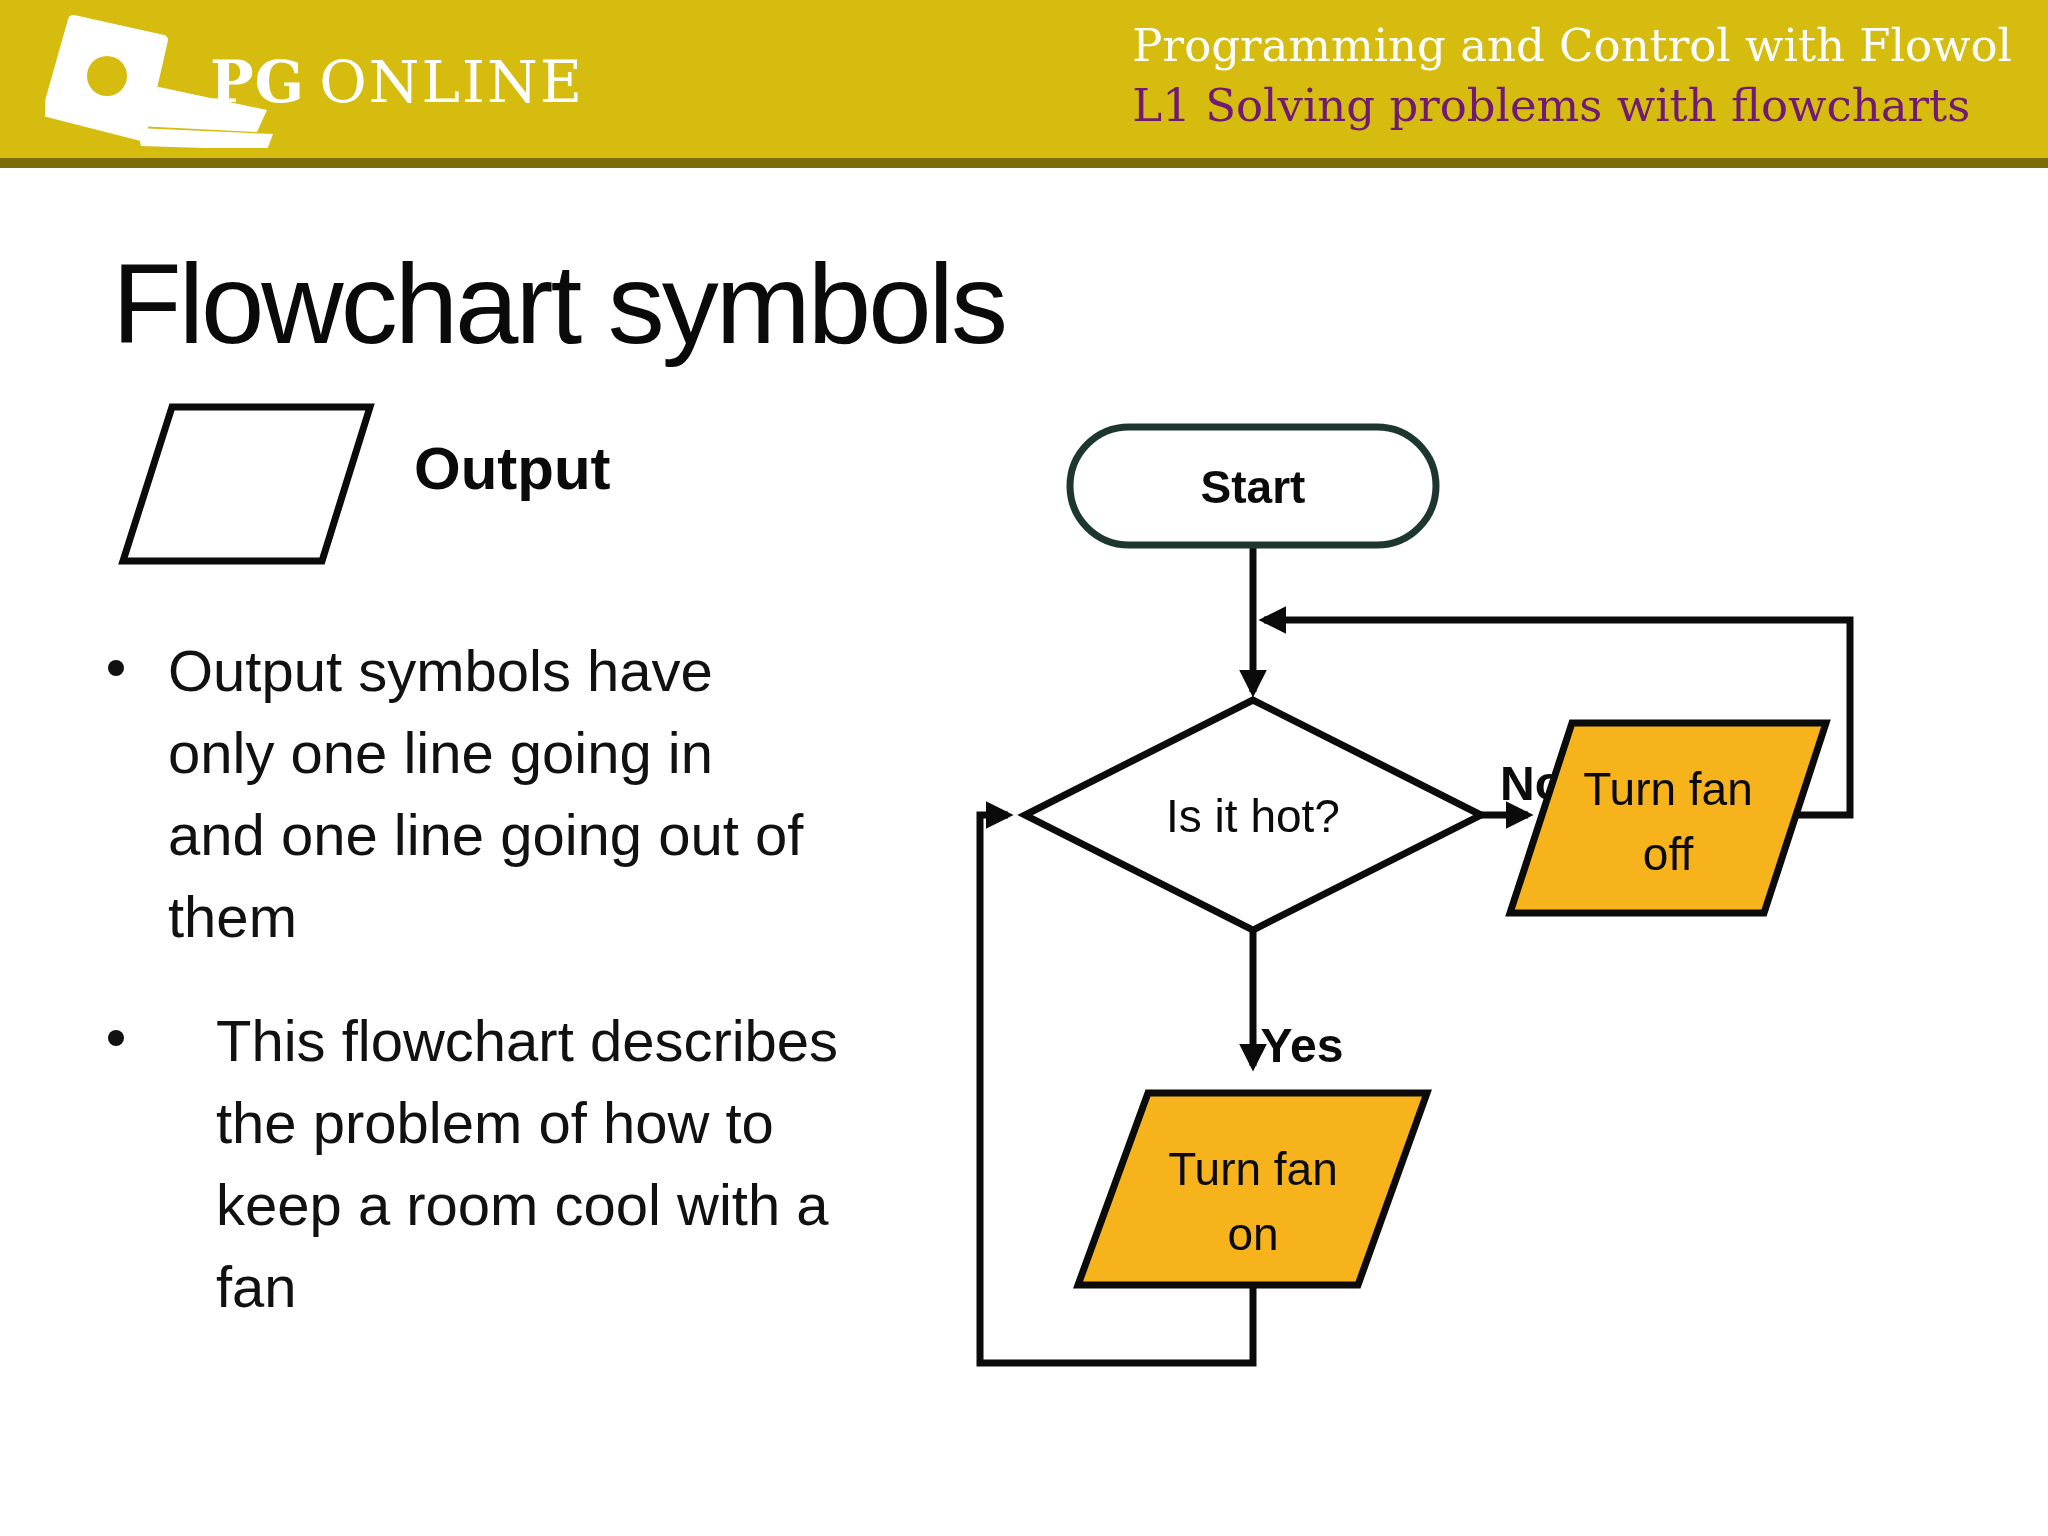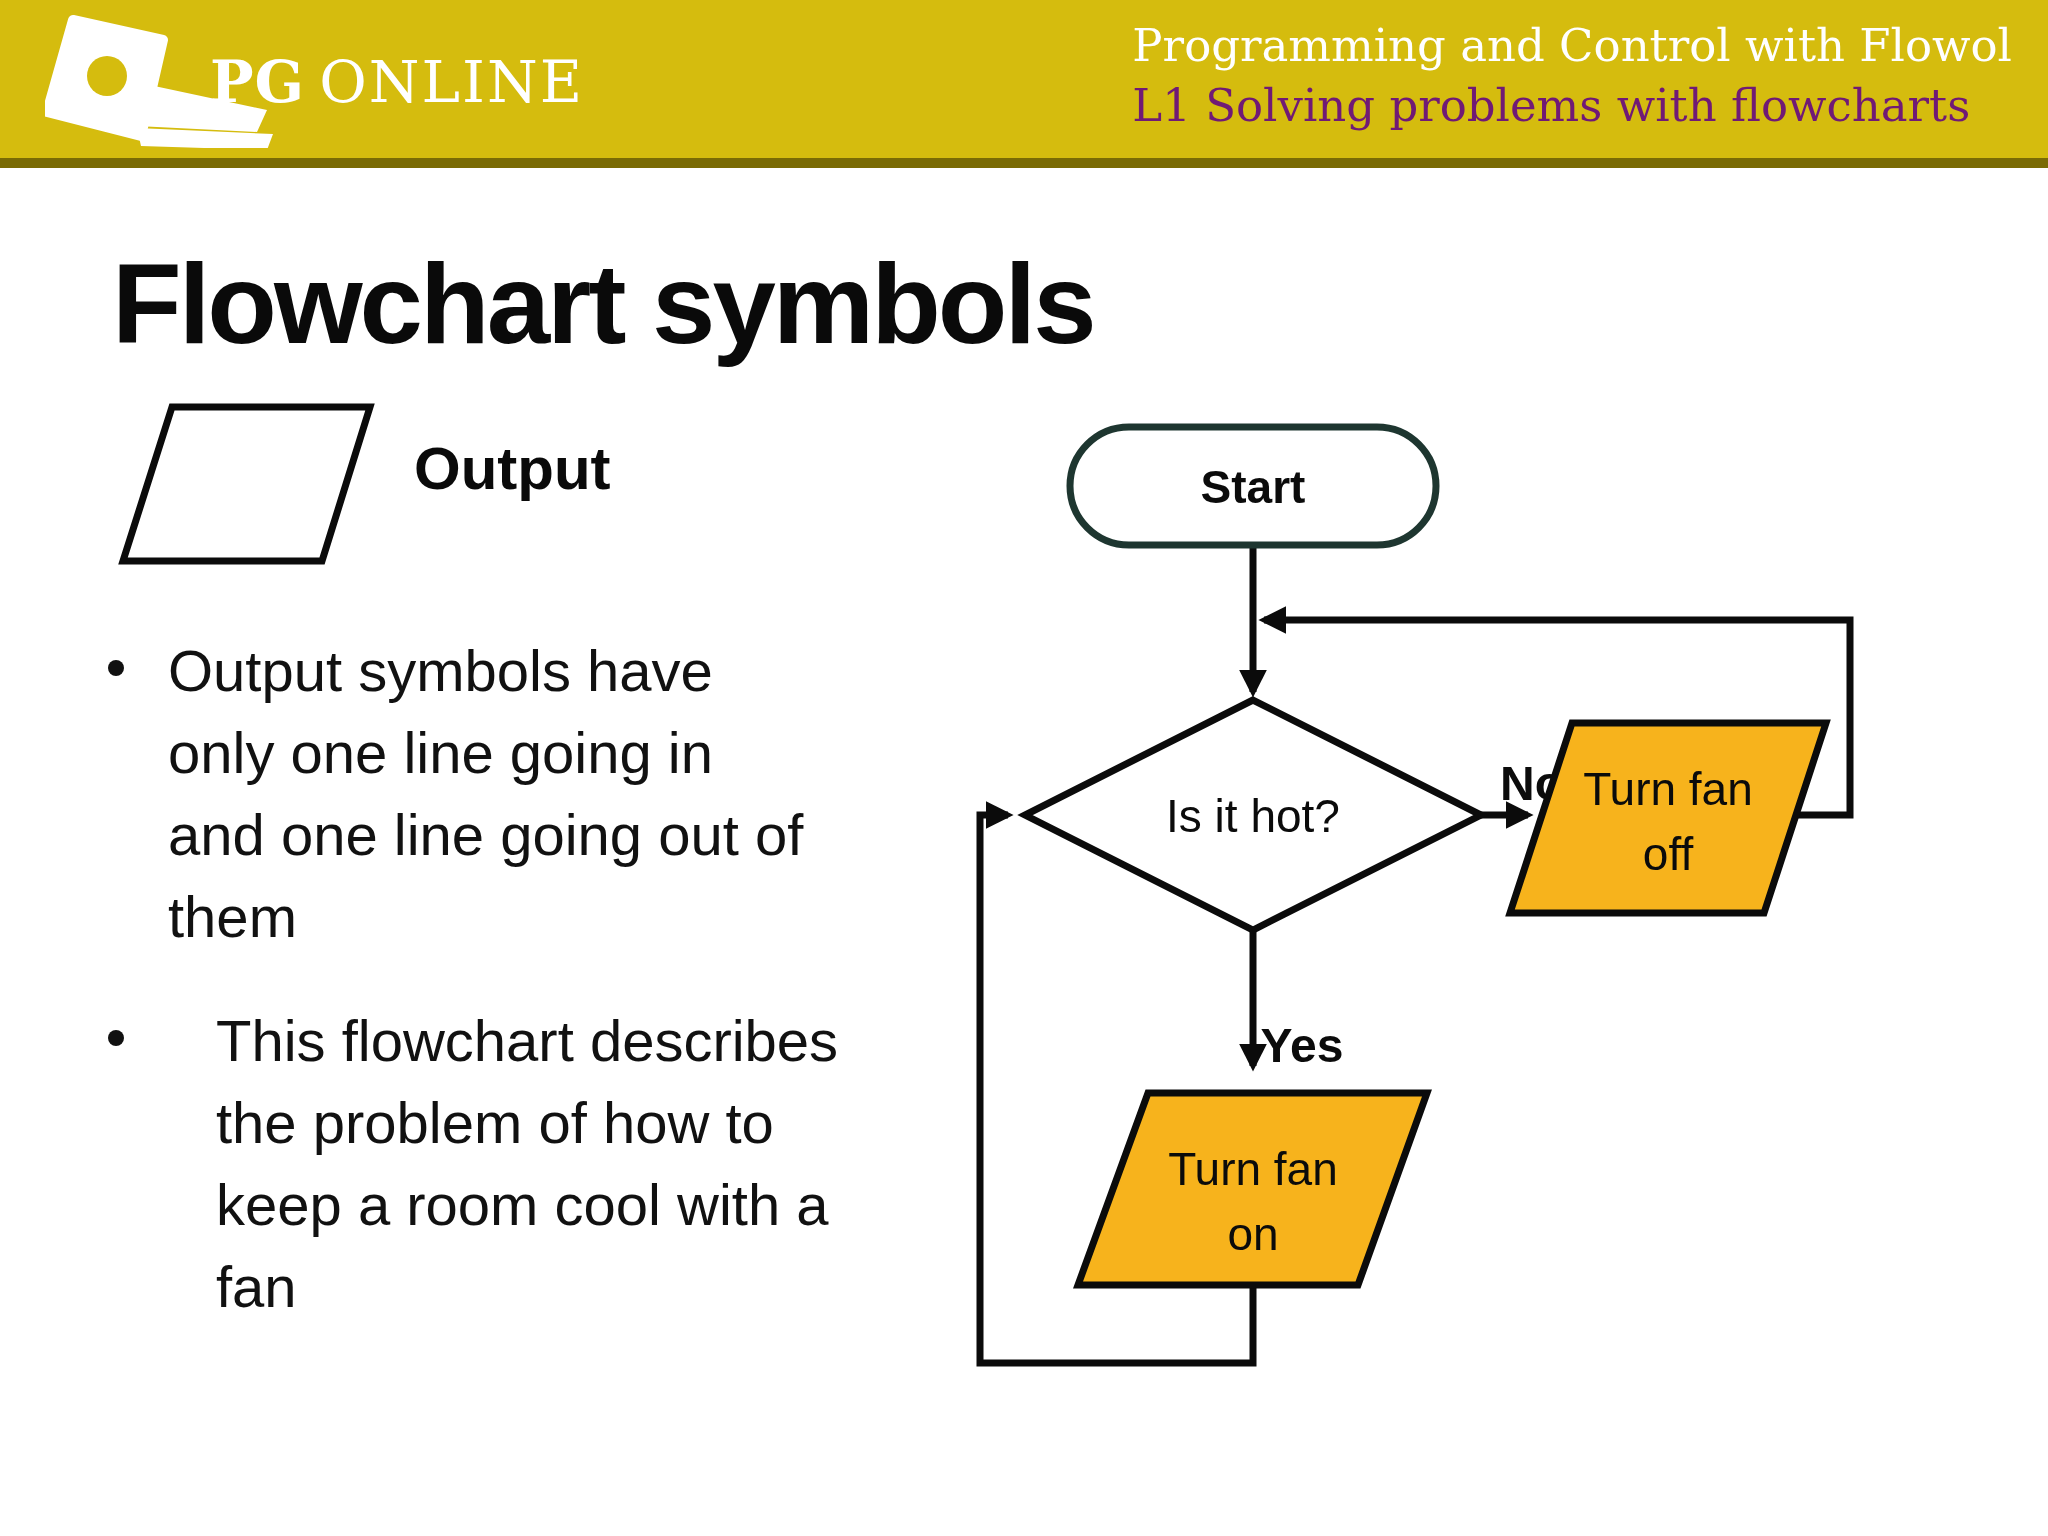--- a/index.html
+++ b/index.html
@@ -13,21 +13,21 @@
   .brand{position:absolute;left:210px;top:48px;white-space:nowrap;
          font-family:"DejaVu Serif","Liberation Serif",serif;font-size:58px;color:#ffffff;}
   .brand .b{font-weight:bold;letter-spacing:1px;}
   .brand .l{font-weight:normal;letter-spacing:2px;margin-left:14px;}
   .header-right{position:absolute;right:36px;top:16px;text-align:left;
                 font-family:"DejaVu Serif","Liberation Serif",serif;}
   .header-right .course{font-size:45px;line-height:60px;color:#ffffff;}
   .header-right .lesson{font-size:45px;line-height:60px;color:#701a75;}
 
   
-  .page-title{position:absolute;left:112px;top:238px;font-size:114px;font-weight:bold;
+  .page-title{position:absolute;left:112px;top:238px;font-size:114px;font-weight:normal;
               letter-spacing:-3px;color:#0a0a0a;}
   .symbol-caption{position:absolute;left:414px;top:434px;font-size:60px;font-weight:bold;color:#0a0a0a;}
 
   .bullets{position:absolute;left:108px;top:0;width:860px;}
   .bullet{position:absolute;left:0;display:flex;}
   .bullet-1{top:630px;}
   .bullet-2{top:1000px;gap:48px;}
   .dot{flex:0 0 auto;width:16px;height:16px;border-radius:50%;background:#111;margin:30px 44px 0 0;}
   .blines{font-size:58px;line-height:82px;color:#111;}
 

